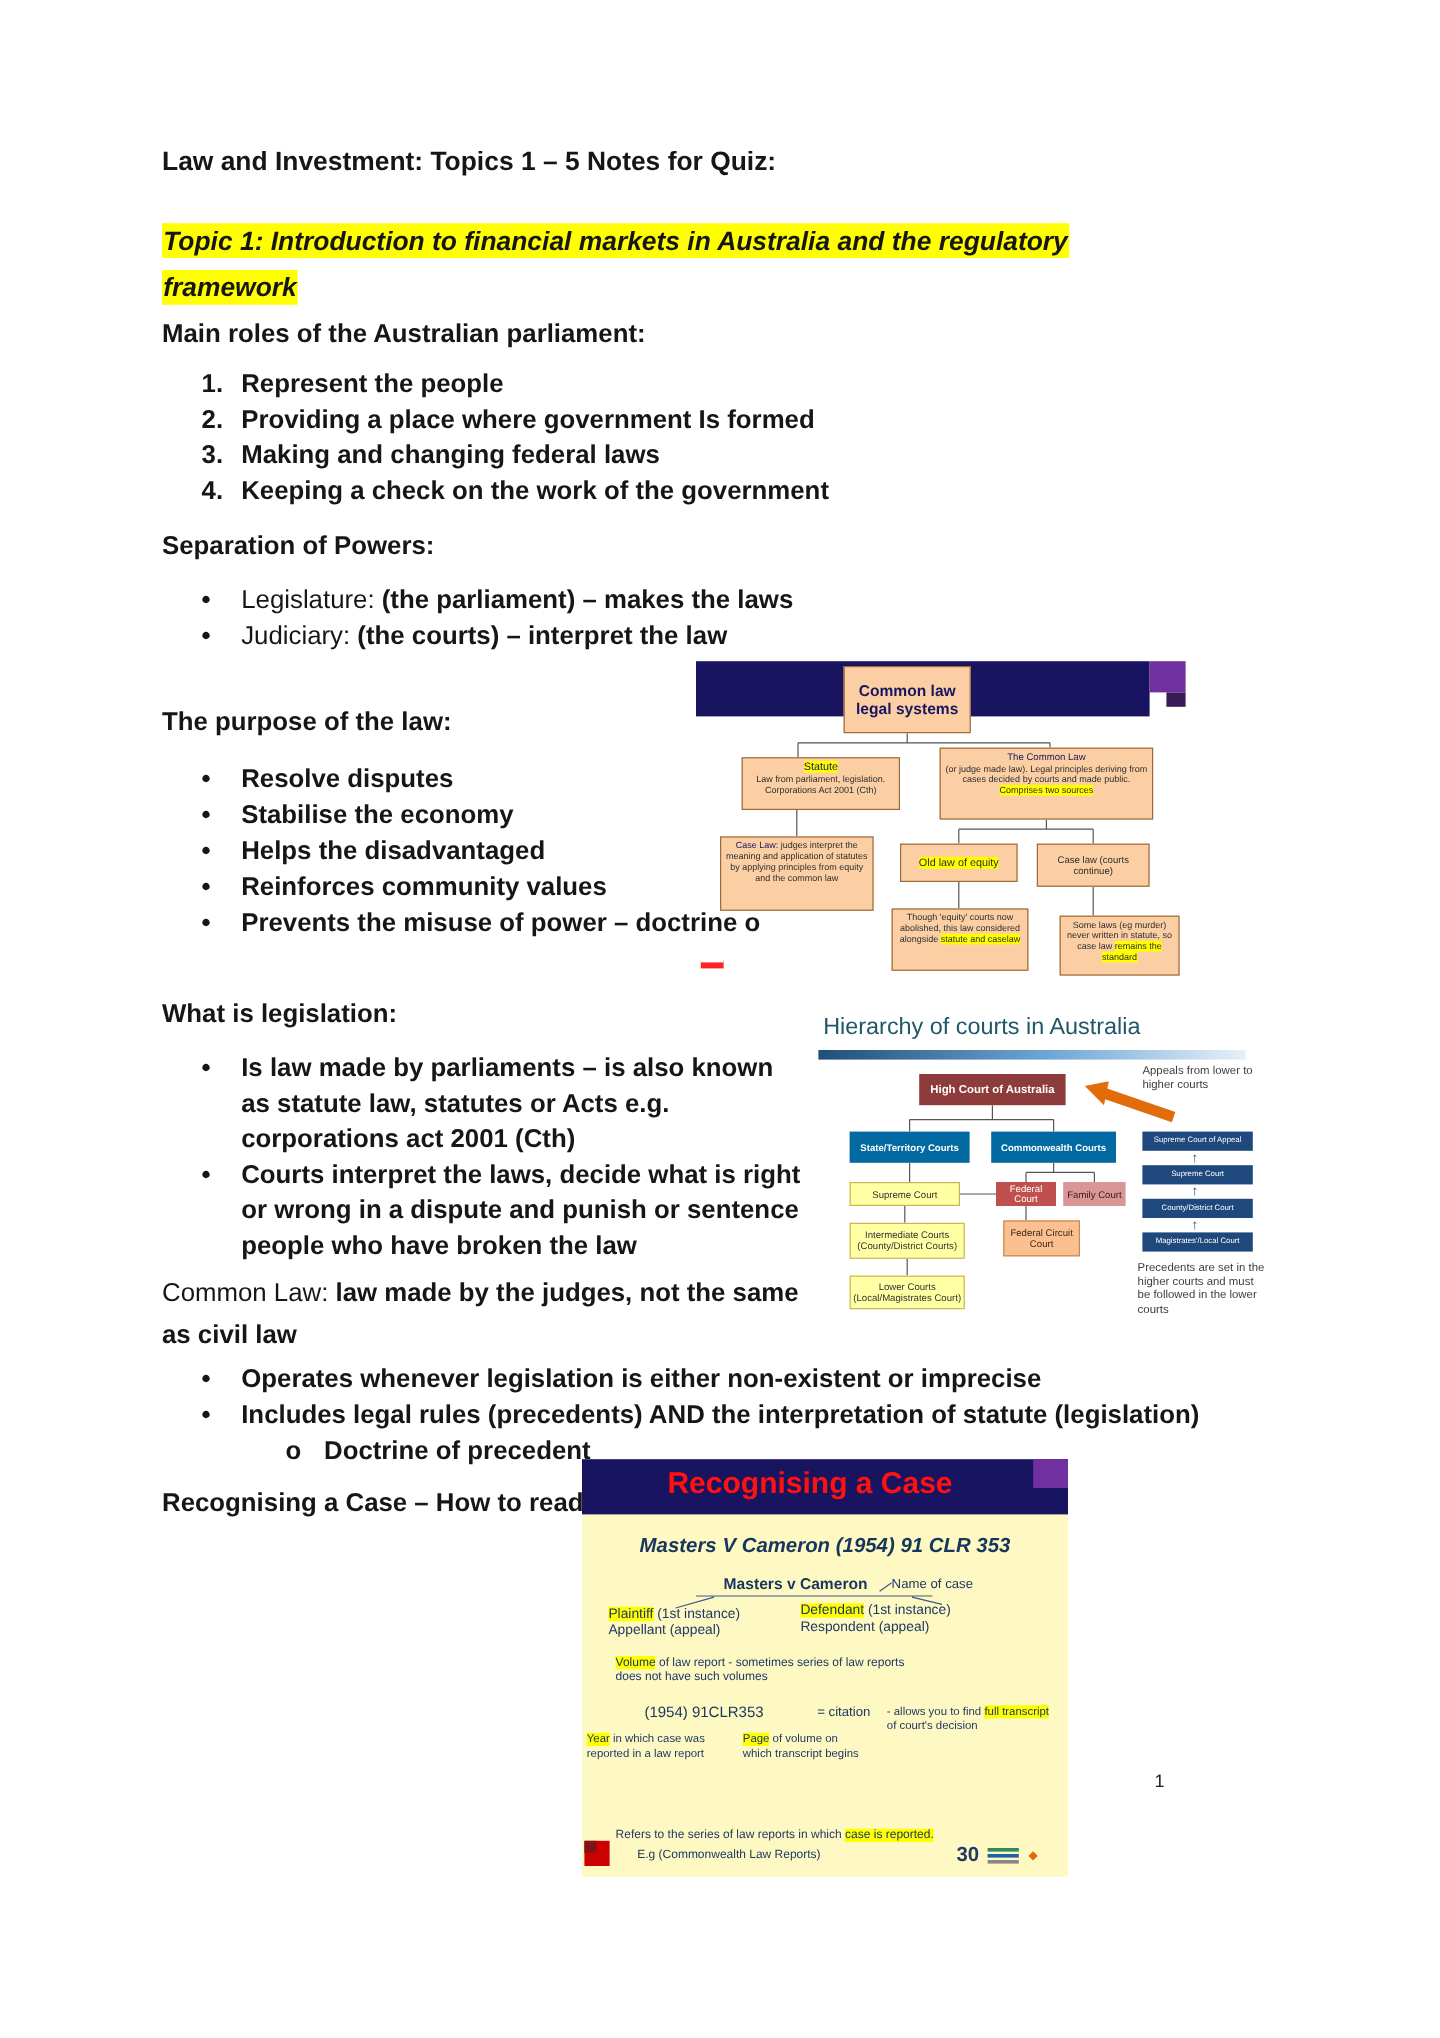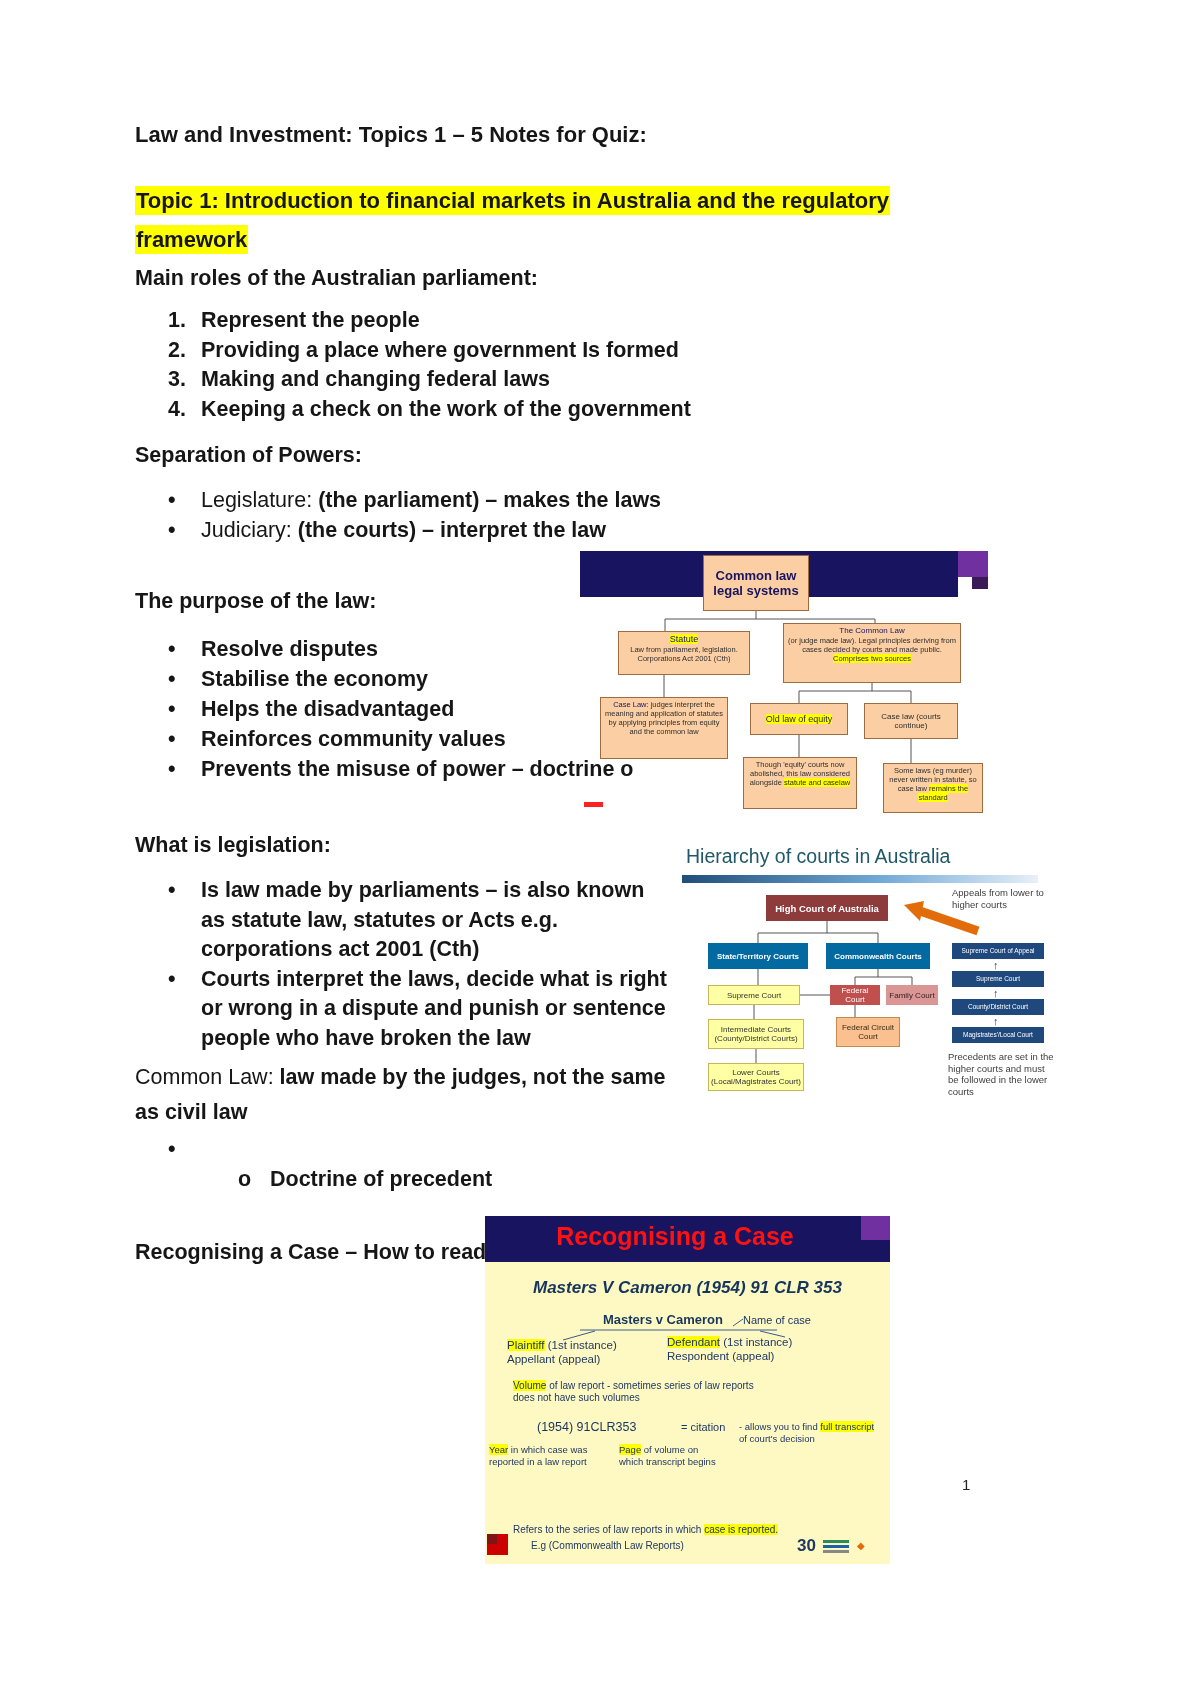--- a/index.html
+++ b/index.html
@@ -2,21 +2,21 @@
 <html><head>
 <meta charset="utf-8">
 <style>
   html,body{margin:0;padding:0;background:#ffffff;}
   .page{position:relative;width:1200px;height:1698px;background:#ffffff;overflow:hidden;
         font-family:"Liberation Sans",sans-serif;color:#161616;}
   .abs{position:absolute;}
   .b{font-weight:400;}
   .hl{background:#ffff00;}
   .doc-title{left:135px;top:122px;font-size:22px;font-weight:700;}
-  .topic{left:135px;top:181px;font-size:22px;font-weight:700;line-height:39px;}
+  .topic{left:135px;top:181px;font-size:22px;font-weight:700;line-height:39px;font-style:italic;}
   .topic .hl{padding:2px 1px;}
   .h2{font-size:21.5px;font-weight:700;}
   .list{font-size:21.5px;font-weight:700;line-height:29.5px;}
   .li{display:flex;align-items:flex-start;}
   .num{width:33px;flex:none;}
   .dot{width:33px;flex:none;}
   .dot::before{content:"•";}
   .subli{margin-left:70px;}
   .subdot{width:32px;flex:none;}
   .subdot::before{content:"o";}
@@ -153,20 +153,25 @@
         <span style="width:472px;">Courts interpret the laws, decide what is right or wrong in a dispute and punish or sentence people who have broken the law</span>
       </div>
   </div>
 
   <div class="abs list" style="left:135px;top:1060px;width:540px;line-height:35px;">
     <span class="b">Common Law:</span><span> law made by the judges, not the same as civil law</span>
   </div>
   <div class="abs list" style="left:168px;top:1134px;width:930px;line-height:30px;">
     <div class="li">
         <span class="dot"></span>
+        <span>Operates whenever legislation is either non-existent or imprecise</span>
+      </div>
+    <div class="li">
+        <span class="dot"></span>
+        <span>Includes legal rules (precedents) AND the interpretation of statute (legislation)</span>
       </div>
     <div class="li subli">
         <span class="subdot"></span>
         <span>Doctrine of precedent</span>
       </div>
   </div>
 
   <div class="abs h2" style="left:135px;top:1240px;">Recognising a Case – How to read it:</div>
 
   <div class="abs pagenum" style="left:962px;top:1476px;">1</div>

